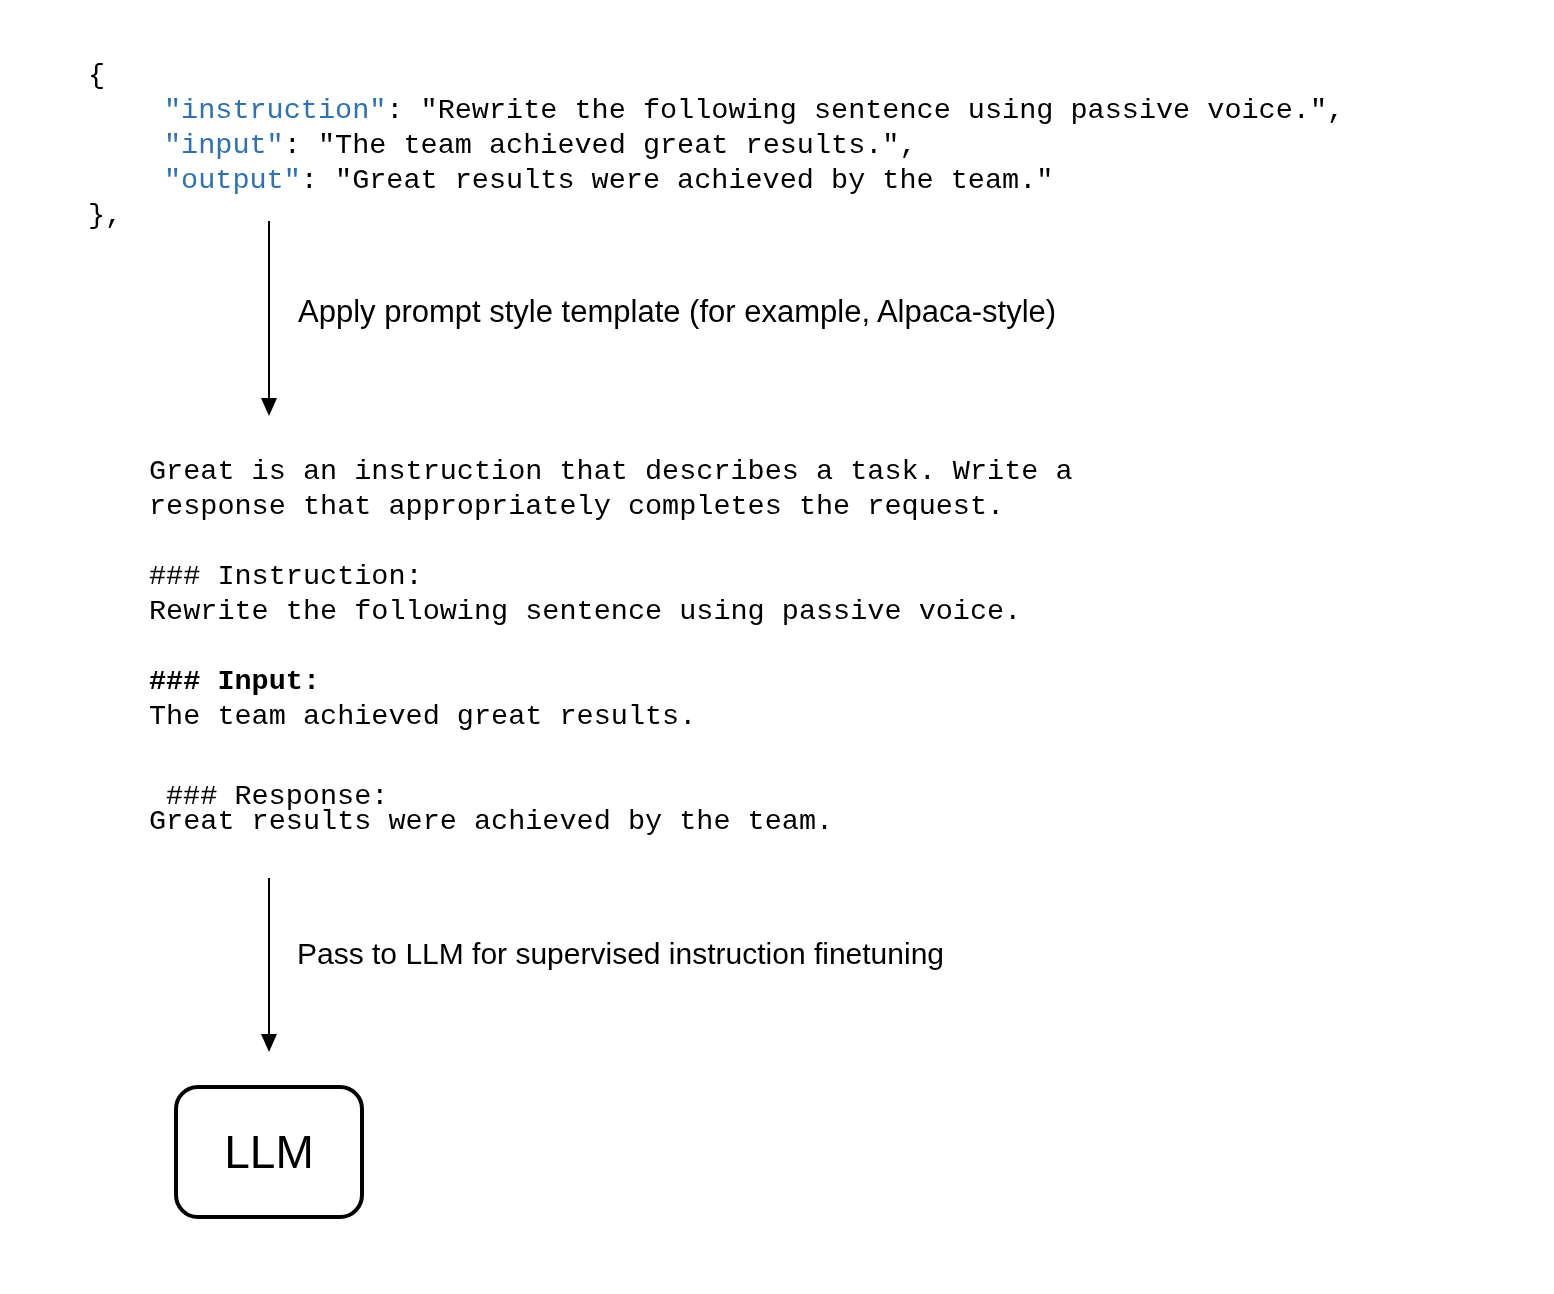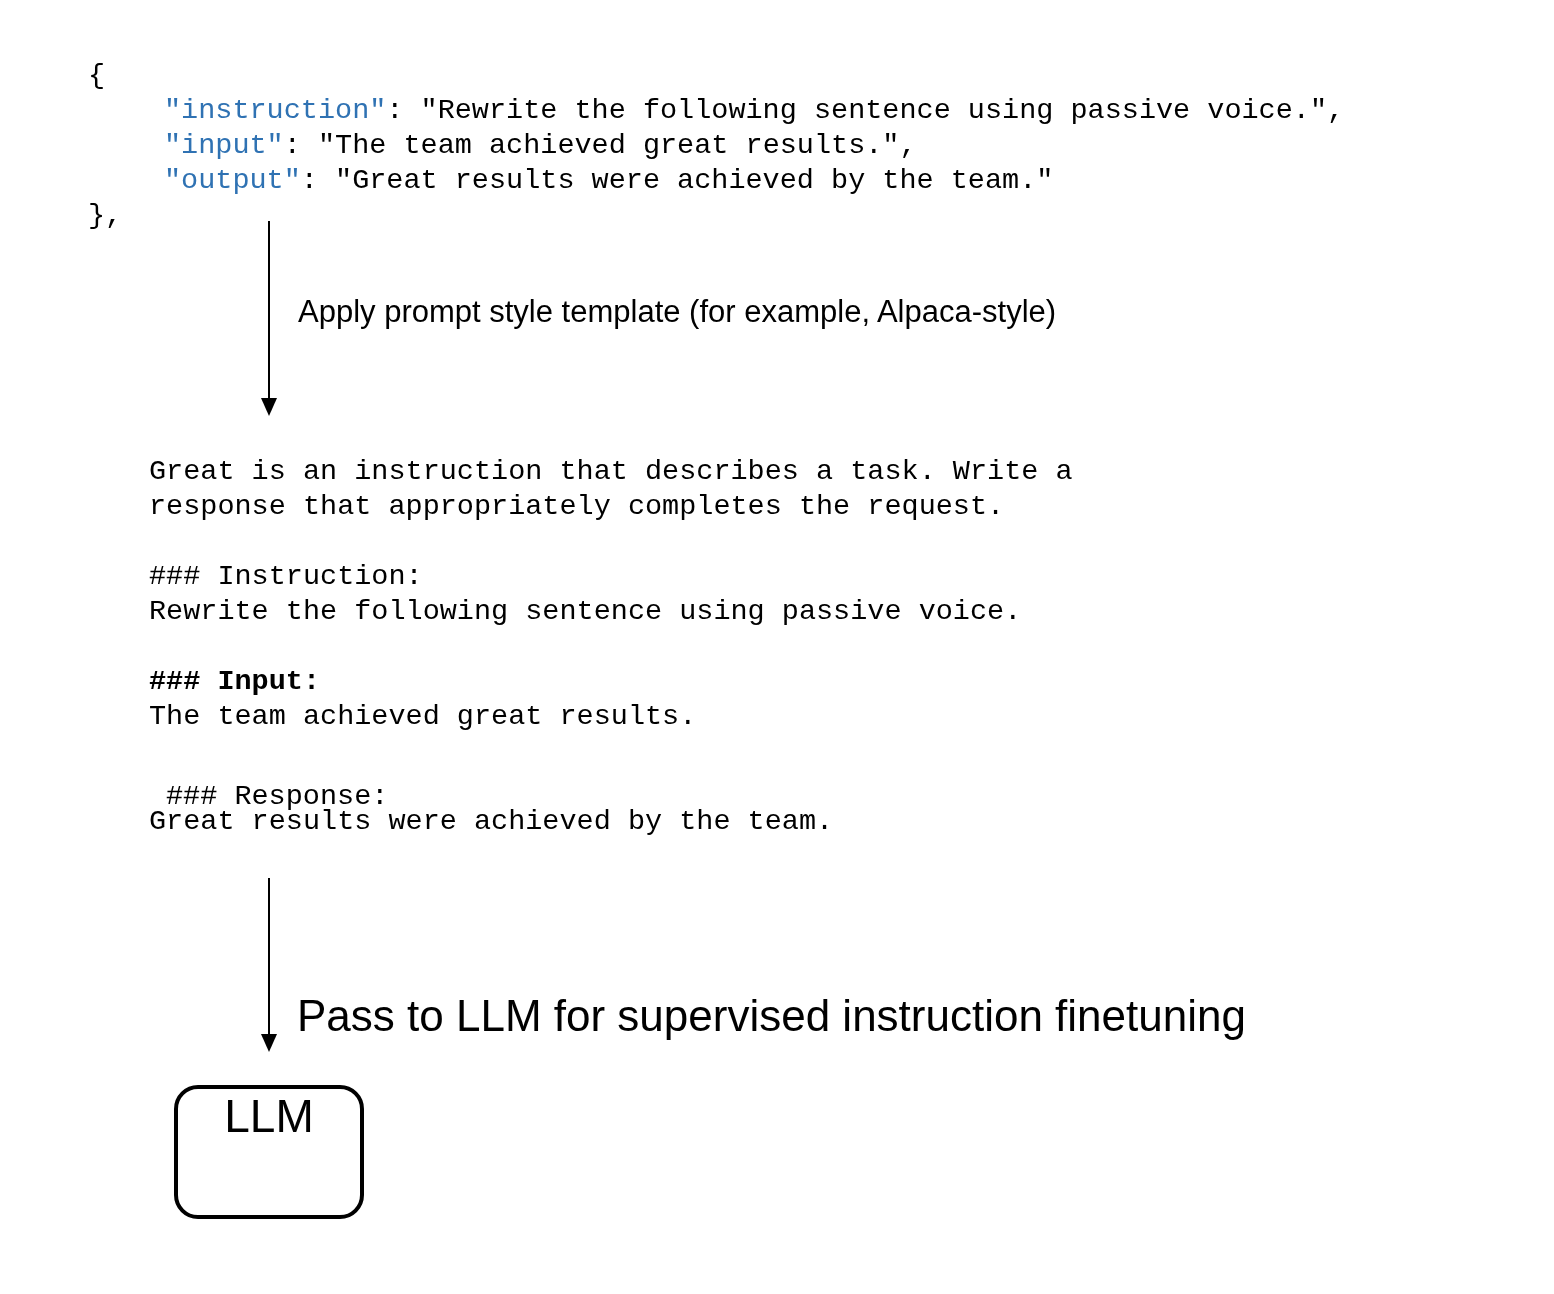--- a/index.html
+++ b/index.html
@@ -2,21 +2,21 @@
 <html><head>
 <meta charset="utf-8">
 <style>
   html, body { margin: 0; padding: 0; background: #ffffff; }
   body { width: 1554px; height: 1294px; position: relative; overflow: hidden; color: #000; }
   .mono { font-family: "Liberation Mono", "DejaVu Sans Mono", monospace; font-size: 28.5px; white-space: pre; position: absolute; line-height: 35px; }
   .sans { font-family: "Liberation Sans", "DejaVu Sans", sans-serif; position: absolute; white-space: pre; }
   .key { color: #2f72b3; }
   .vline { position: absolute; width: 2px; background: #000; }
   .arrowhead { position: absolute; width: 0; height: 0; border-left: 8px solid transparent; border-right: 8px solid transparent; border-top: 18px solid #000; }
-  .llm-box { position: absolute; left: 174px; top: 1085px; width: 190px; height: 134px; border: 4px solid #000; border-radius: 24px; box-sizing: border-box; display: flex; align-items: flex-start; justify-content: center; }
+  .llm-box { position: absolute; left: 174px; top: 1085px; width: 190px; height: 134px; border: 4px solid #000; border-radius: 24px; box-sizing: border-box; display: flex; align-items: center; justify-content: center; }
   .llm-label { font-family: "Liberation Sans", "DejaVu Sans", sans-serif; font-size: 46px; }
 </style>
 </head>
 <body>
 
 <div class="mono" style="left:88px; top:58px;">{</div>
 <div class="mono" style="left:164px; top:93px;"><span class="key">"instruction"</span><span>: </span><span>"Rewrite the following sentence using passive voice.",</span></div>
 <div class="mono" style="left:164px; top:128px;"><span class="key">"input"</span><span>: </span><span>"The team achieved great results.",</span></div>
 <div class="mono" style="left:164px; top:163px;"><span class="key">"output"</span><span>: </span><span>"Great results were achieved by the team."</span></div>
 <div class="mono" style="left:88px; top:198px;">},</div>
@@ -29,17 +29,17 @@
 <div class="mono" style="left:149px; top:489px;">response that appropriately completes the request.</div>
 <div class="mono" style="left:149px; top:559px;text-align:right;">### Instruction:</div>
 <div class="mono" style="left:149px; top:594px;">Rewrite the following sentence using passive voice.</div>
 <div class="mono" style="left:149px; top:664px;font-weight:bold;">### Input:</div>
 <div class="mono" style="left:149px; top:699px;">The team achieved great results.</div>
 <div class="mono" style="left:166px; top:769px;margin-top:10px;">### Response:</div>
 <div class="mono" style="left:149px; top:804px;">Great results were achieved by the team.</div>
 
 <div class="vline" style="left:268px; top:878px; height:158px;"></div>
 <div class="arrowhead" style="left:261px; top:1034px;"></div>
-<div class="sans" style="left:297px; top:991px; font-size:44px;">Pass to LLM for supervised instruction finetuning</div>
+<div class="sans" style="left:297px; top:937px; font-size:30px;">Pass to LLM for supervised instruction finetuning</div>
 
 <div class="llm-box">
   <span class="llm-label">LLM</span>
 </div>
 
 </body></html>

